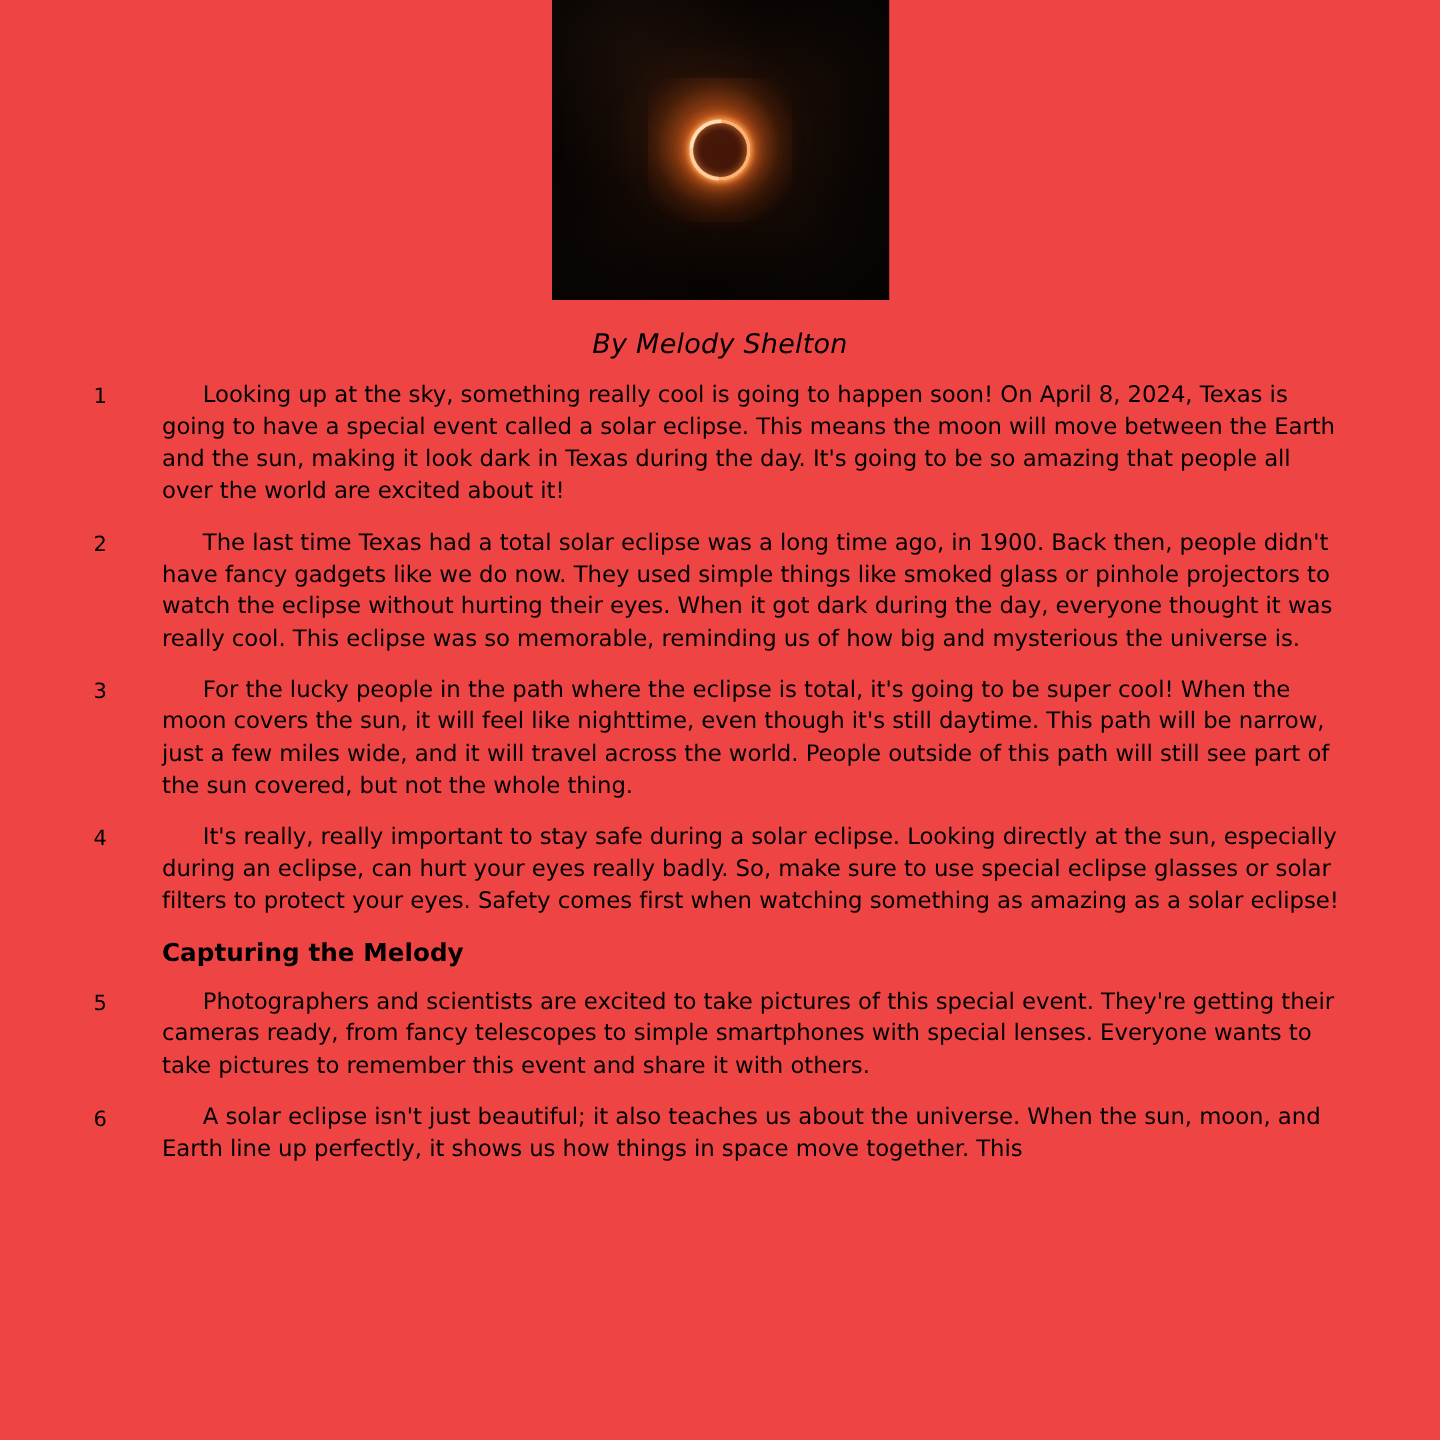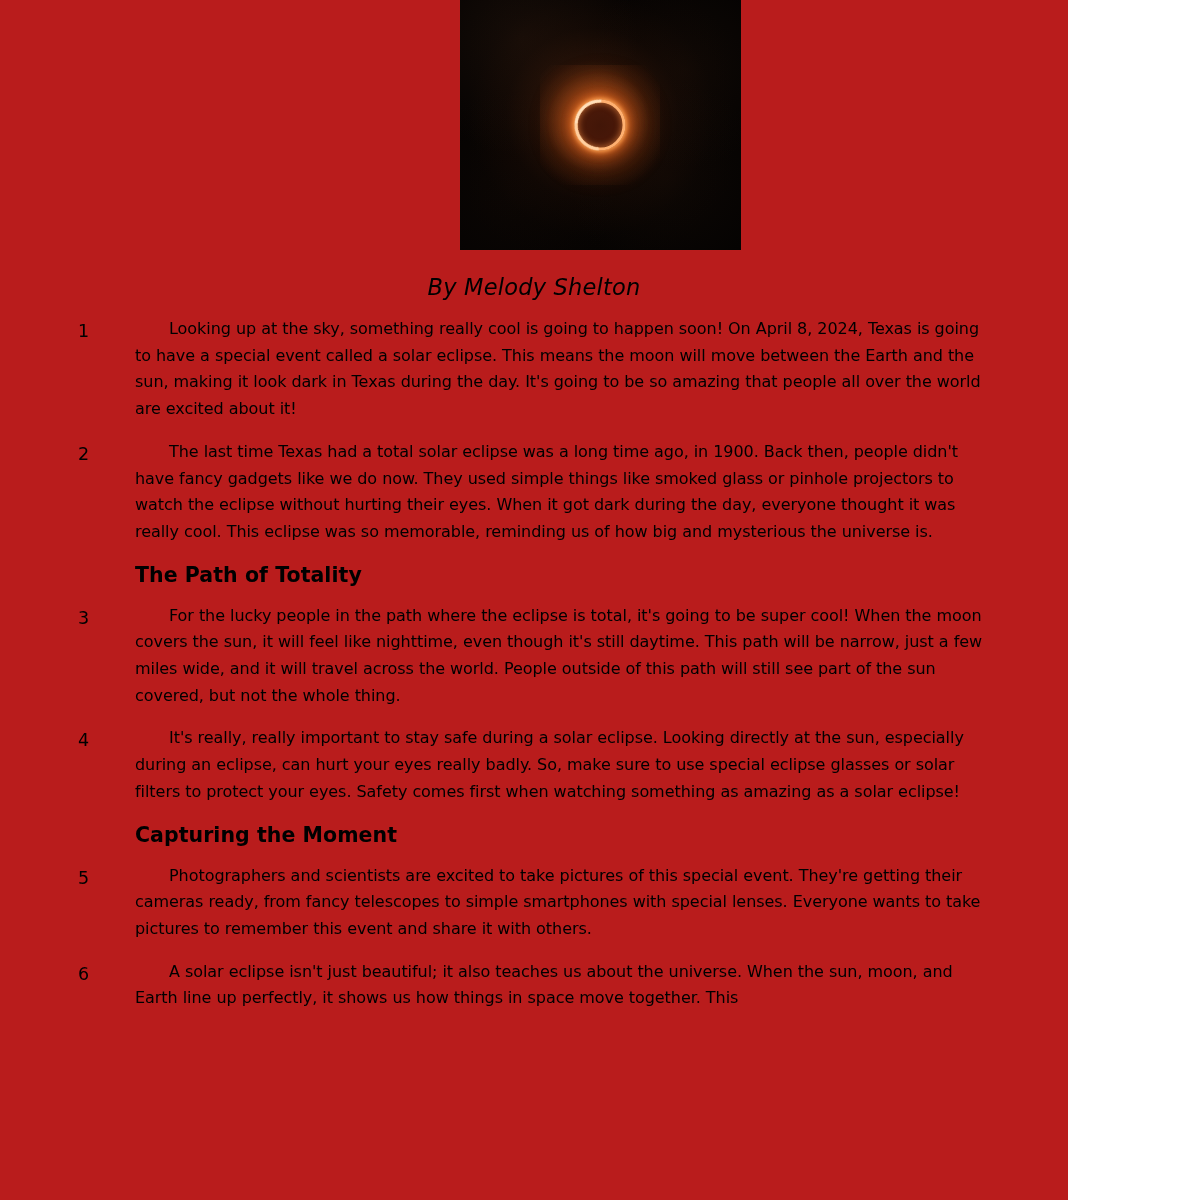--- a/index.html
+++ b/index.html
@@ -11,23 +11,23 @@
   body {
     width: 1200px;
     height: 1200px;
     overflow: hidden;
     font-family: "DejaVu Sans", sans-serif;
     color: #000000;
   }
 
   .page {
     position: relative;
-    width: 1068px;
+    width: 1200px;
     height: 1200px;
-    background: #b91c1c;
+    background: #ef4444;
     overflow: hidden;
   }
 
   
   .figure-wrap {
     width: 1200px;
     padding-top: 0;
     display: flex;
     justify-content: center;
   }
@@ -138,21 +138,21 @@
   }
   .para-num {
     width: 57px;
     flex: 0 0 57px;
     font-size: 17.5px;
     line-height: 27px;
     padding-top: 2px;
   }
   .para-text {
     flex: 1 1 auto;
-    font-size: 16px;
+    font-size: 19px;
     line-height: 26.7px;
     text-align: left;
     white-space: pre-wrap;
     letter-spacing: -0.05px;
   }
   .para-text .indent {
     display: inline-block;
     width: 34px;
   }
 
@@ -185,30 +185,29 @@
 
   <div class="body-col">
       <div class="para">
         <div class="para-num">1</div>
         <div class="para-text"><span class="indent"></span><span>Looking up at the sky, something really cool is going to happen soon! On April 8, 2024, Texas is going to have a special event called a solar eclipse. This means the moon will move between the Earth and the sun, making it look dark in Texas during the day. It's going to be so amazing that people all over the world are excited about it!</span></div>
       </div>
       <div class="para">
         <div class="para-num">2</div>
         <div class="para-text"><span class="indent"></span><span>The last time Texas had a total solar eclipse was a long time ago, in 1900. Back then, people didn't have fancy gadgets like we do now. They used simple things like smoked glass or pinhole projectors to watch the eclipse without hurting their eyes. When it got dark during the day, everyone thought it was really cool. This eclipse was so memorable, reminding us of how big and mysterious the universe is.</span></div>
       </div>
-      <h2 class="section-heading">The Path of Totality</h2>
       <div class="para">
         <div class="para-num">3</div>
         <div class="para-text"><span class="indent"></span><span>For the lucky people in the path where the eclipse is total, it's going to be super cool! When the moon covers the sun, it will feel like nighttime, even though it's still daytime. This path will be narrow, just a few miles wide, and it will travel across the world. People outside of this path will still see part of the sun covered, but not the whole thing.</span></div>
       </div>
       <div class="para">
         <div class="para-num">4</div>
         <div class="para-text"><span class="indent"></span><span>It's really, really important to stay safe during a solar eclipse. Looking directly at the sun, especially during an eclipse, can hurt your eyes really badly. So, make sure to use special eclipse glasses or solar filters to protect your eyes. Safety comes first when watching something as amazing as a solar eclipse!</span></div>
       </div>
-      <h2 class="section-heading">Capturing the Moment</h2>
+      <h2 class="section-heading">Capturing the Melody</h2>
       <div class="para">
         <div class="para-num">5</div>
         <div class="para-text"><span class="indent"></span><span>Photographers and scientists are excited to take pictures of this special event. They're getting their cameras ready, from fancy telescopes to simple smartphones with special lenses. Everyone wants to take pictures to remember this event and share it with others.</span></div>
       </div>
       <div class="para last">
         <div class="para-num">6</div>
         <div class="para-text"><span class="indent"></span><span>A solar eclipse isn't just beautiful; it also teaches us about the universe. When the sun, moon, and Earth line up perfectly, it shows us how things in space move together. This</span></div>
       </div>
     </div>
 

